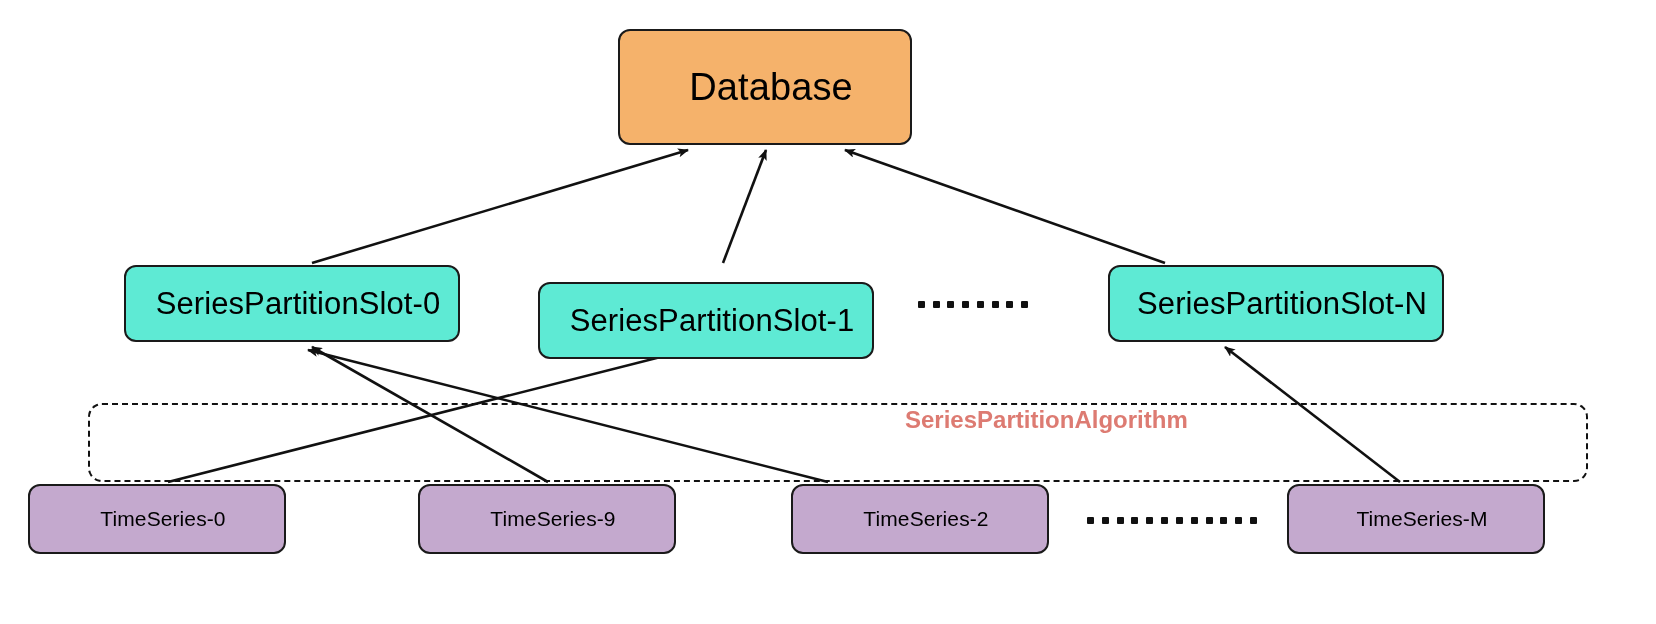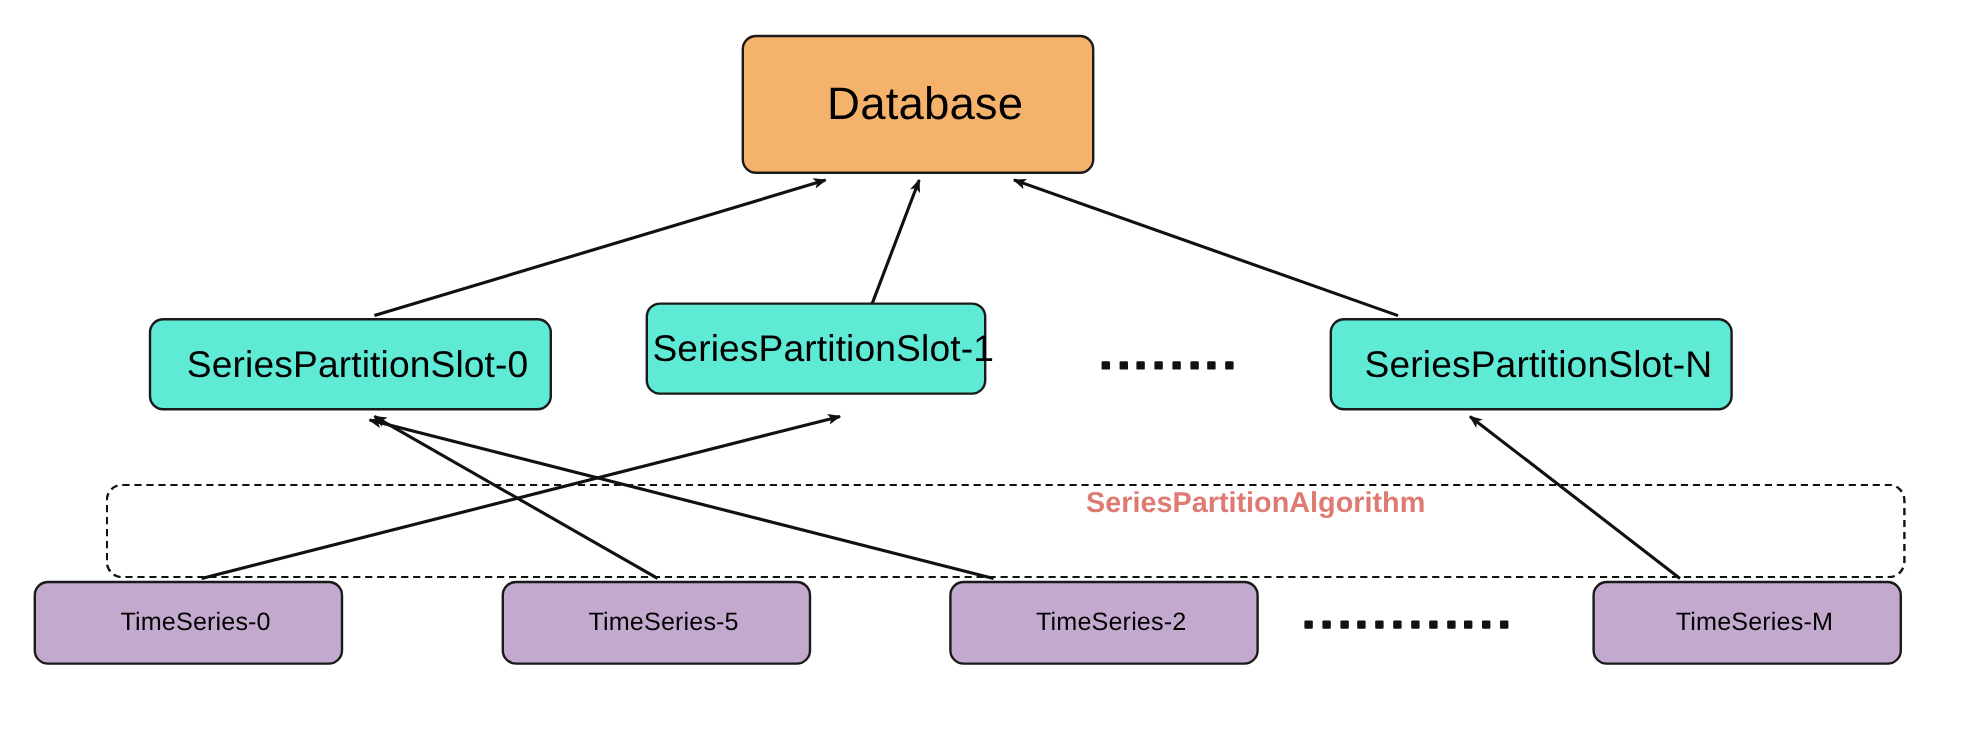--- a/index.html
+++ b/index.html
@@ -113,21 +113,21 @@
     </g>
   </svg>
 
   <div class="node node-db" style="left:618px; top:29px; width:294px; height:116px;">
     <span>Database</span>
   </div>
 
   <div class="node node-slot" style="left:124px; top:265px; width:336px; height:77px;">
     <span>SeriesPartitionSlot-0</span>
   </div>
-  <div class="node node-slot" style="left:538px; top:252px; width:284px; height:77px;align-items:center;">
+  <div class="node node-slot" style="left:538px; top:282px; width:336px; height:77px;align-items:center;">
     <span>SeriesPartitionSlot-1</span>
   </div>
   <div class="node node-slot" style="left:1108px; top:265px; width:336px; height:77px;">
     <span>SeriesPartitionSlot-N</span>
   </div>
 
   <div class="ellipsis-dots" style="left:918px; top:300px; width:110px; height:8px;">
     <span></span>
       <span></span>
       <span></span>
@@ -138,26 +138,26 @@
       <span></span>
   </div>
 
   <div class="region-dashed" style="left:88px; top:403px; width:1500px; height:79px;"></div>
   <div class="region-label" style="left:905px; top:406px;">SeriesPartitionAlgorithm</div>
 
   <div class="node node-series" style="left:28px; top:484px; width:258px; height:70px;">
     <span>TimeSeries-0</span>
   </div>
   <div class="node node-series" style="left:418px; top:484px; width:258px; height:70px;">
-    <span>TimeSeries-5</span>
+    <span>TimeSeries-9</span>
   </div>
   <div class="node node-series" style="left:791px; top:484px; width:258px; height:70px;">
     <span>TimeSeries-2</span>
   </div>
-  <div class="node node-series" style="left:1287px; top:484px; width:258px; height:70px;margin-left:40px;">
+  <div class="node node-series" style="left:1287px; top:484px; width:258px; height:70px;">
     <span>TimeSeries-M</span>
   </div>
 
   <div class="ellipsis-dots" style="left:1087px; top:516px; width:170px; height:8px;">
     <span></span>
       <span></span>
       <span></span>
       <span></span>
       <span></span>
       <span></span>

